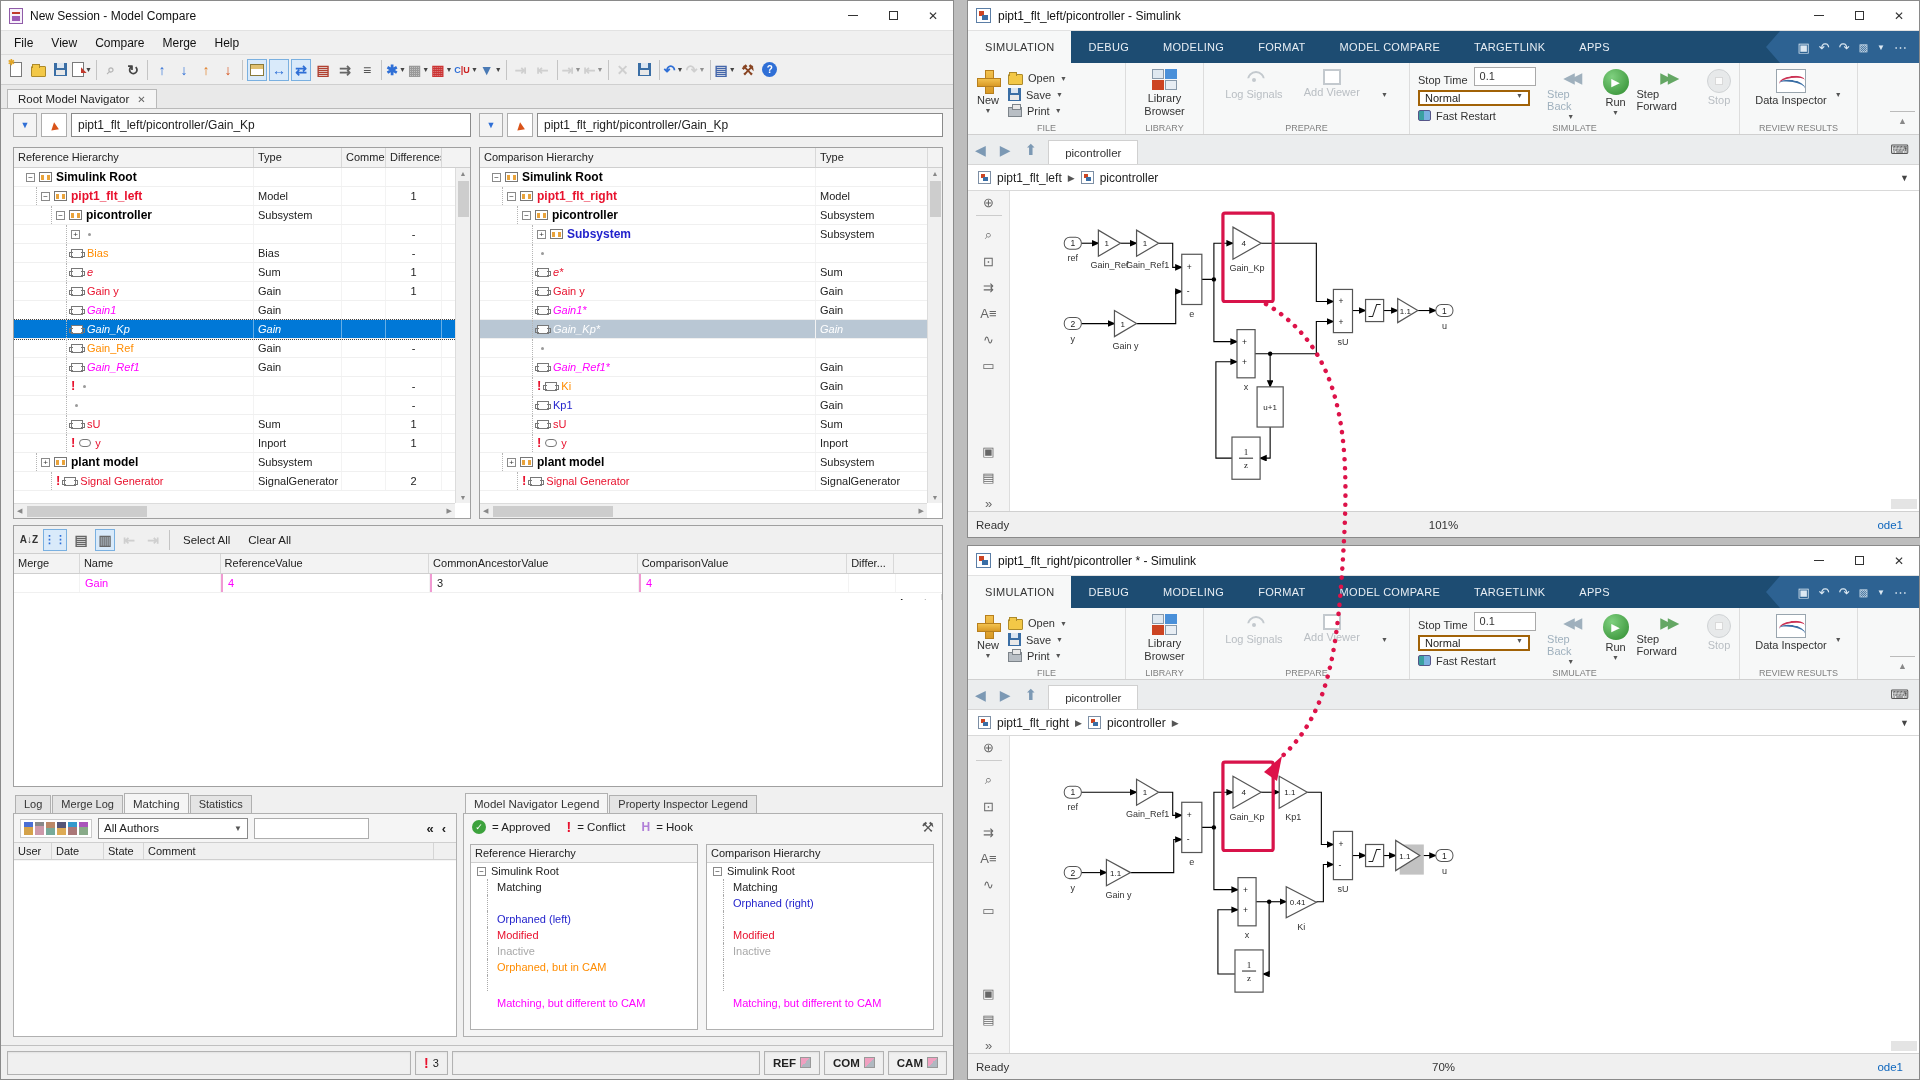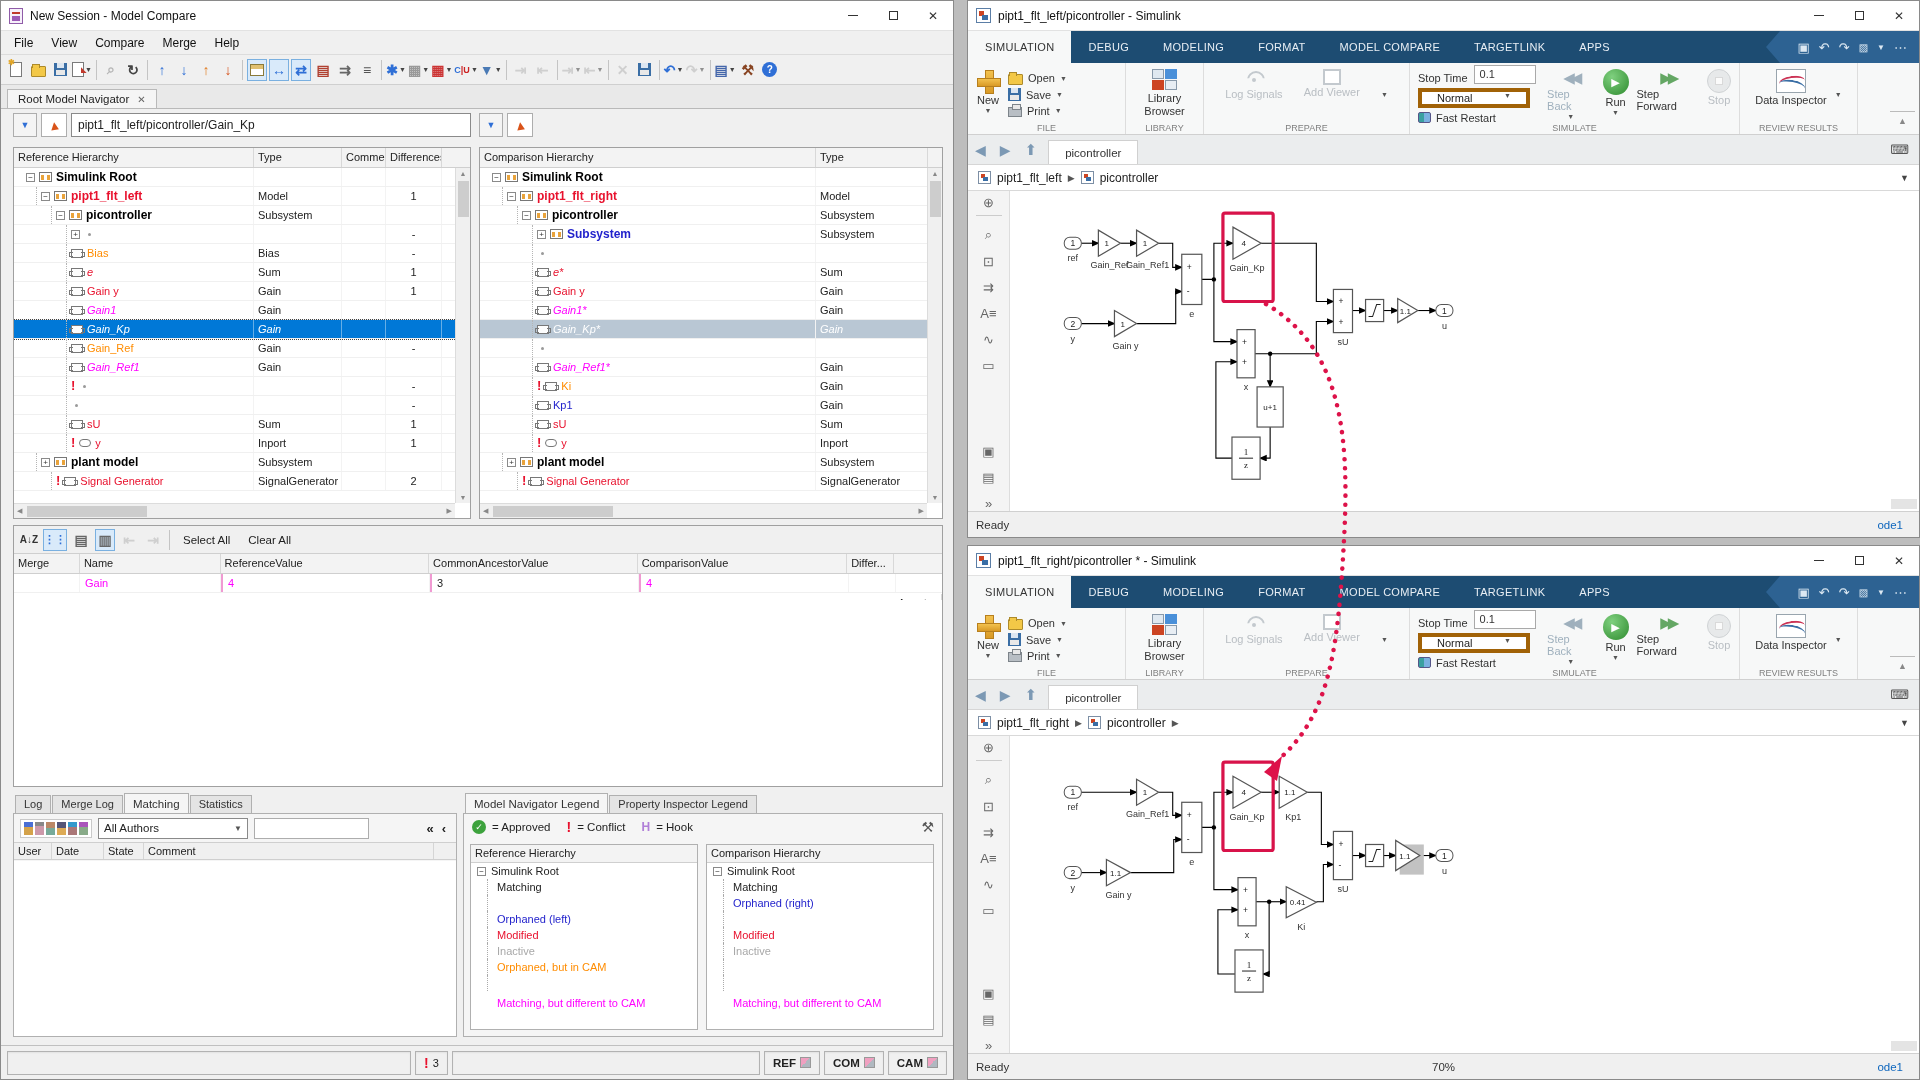--- a/index.html
+++ b/index.html
@@ -176,21 +176,21 @@
   .libico b:nth-child(3){background:#cc4422;}
   .libico b:nth-child(4){background:#e8eef4;border:1px solid #8899aa;}
   .grayed { color:#b9bec3 !important; }
   .wifi { width:22px; height:18px; position:relative; }
   .wifi::before { content:""; position:absolute; left:4px; top:2px; width:14px; height:14px; border:2px solid #c3c9ce; border-radius:50%; clip-path:polygon(0 0,100% 0,100% 40%,0 40%); }
   .wifi::after { content:""; position:absolute; left:9px; top:9px; width:4px; height:4px; background:#c3c9ce; border-radius:50%; }
   .viewerico { width:18px; height:16px; border:2px solid #c3c9ce; background:#fff; }
   .simcol { display:flex; flex-direction:column; gap:4px; justify-content:center; }
   .stoptime { display:flex; align-items:flex-end; gap:6px; font-size:11px; color:#333; }
   .stinput { width:62px; height:19px; border:1px solid #a9a9a9; background:#fff; display:flex; align-items:center; padding-left:5px; }
-  .modesel { width:112px; height:21px; border:4px solid #a16207; background:#fff; display:flex; align-items:flex-start; padding:0 15px; font-size:11px; }
+  .modesel { width:112px; height:21px; border:2px solid #a16207; background:#fff; display:flex; align-items:flex-start; padding:0 5px; font-size:11px; }
   .modesel .car { margin-left:auto; font-size:7px; color:#555; }
   .fastr { display:flex; align-items:flex-start; gap:5px; font-size:11px; color:#333; }
   .fricon { width:13px; height:11px; background:linear-gradient(90deg,#3aa0a0 50%, #7ab0e0 50%); border:1px solid #558; border-radius:2px; }
   .stepico { font-size:15px; letter-spacing:-4px; }
   .runbtn { width:26px; height:26px; border-radius:50%; background:radial-gradient(circle at 35% 30%, #7fd07f, #2e8b2e); display:flex; align-items:center; justify-content:center; color:#fff; font-size:11px; }
   .stopbtn { width:24px; height:24px; border-radius:50%; background:#e7e9ea; border:1px solid #d0d3d5; display:flex; align-items:center; justify-content:center; color:#fff; }
   .stopbtn b { width:8px; height:8px; background:#fbfbfb; border:1px solid #d9d9d9; }
   .dataico { width:30px; height:24px; border:1px solid #99a5ae; background:#fff; position:relative; overflow:hidden; }
   .dataico::before { content:""; position:absolute; left:2px; top:6px; width:26px; height:10px; border-top:2px solid #cc3355; border-radius:50%; transform:rotate(-8deg); }
   .dataico::after { content:""; position:absolute; left:2px; top:10px; width:26px; height:10px; border-top:2px solid #3a6ea5; border-radius:50%; transform:rotate(10deg); }
@@ -375,20 +375,21 @@
       <span class="mlbtn">
           <span>▲</span>
         </span>
       <span class="pathfield">pipt1_flt_left/picontroller/Gain_Kp</span>
     </div>
     <div class="pane-hdr r">
       <span class="ddbtn">▼</span>
       <span class="mlbtn">
           <span>▲</span>
         </span>
+      <span class="pathfield">pipt1_flt_right/picontroller/Gain_Kp</span>
     </div>
   </div>
 
   <div class="treepane l">
     <div class="thead" id="ref-head">
         <span class="thc" style="width: 240px;">Reference Hierarchy</span>
         <span class="thc" style="width: 88px;">Type</span>
         <span class="thc" style="width: 44px;">Comment</span>
         <span class="thc" style="width: 56px;">Differences</span>
       </div>
@@ -1143,20 +1144,21 @@
           <text x="393.6" y="122" text-anchor="middle" font-size="8" fill="#222">1.1</text>
           <rect x="424" y="113" width="17" height="12" rx="5.5" fill="#fff" stroke="#555"></rect>
           <text x="432.5" y="122" text-anchor="middle" font-size="8.5" fill="#222">1</text>
           <text x="432.5" y="137" text-anchor="middle" font-size="9" fill="#333">u</text>
         </svg>
       <span class="minisb"></span>
     </div>
   </div>
   <div class="sstatus">
     <span class="readylbl">Ready</span>
+    <span class="z">101%</span>
     <span class="solver">ode1</span>
   </div>
 </div>
 <div class="simwin" id="simbot">
   <div class="titlebar">
     <span class="s-appicon"></span>
     <span class="titletext">pipt1_flt_right/picontroller * - Simulink</span>
     <span class="winbtns">
       <span class="winbtn">
           <span class="minbar"></span>

